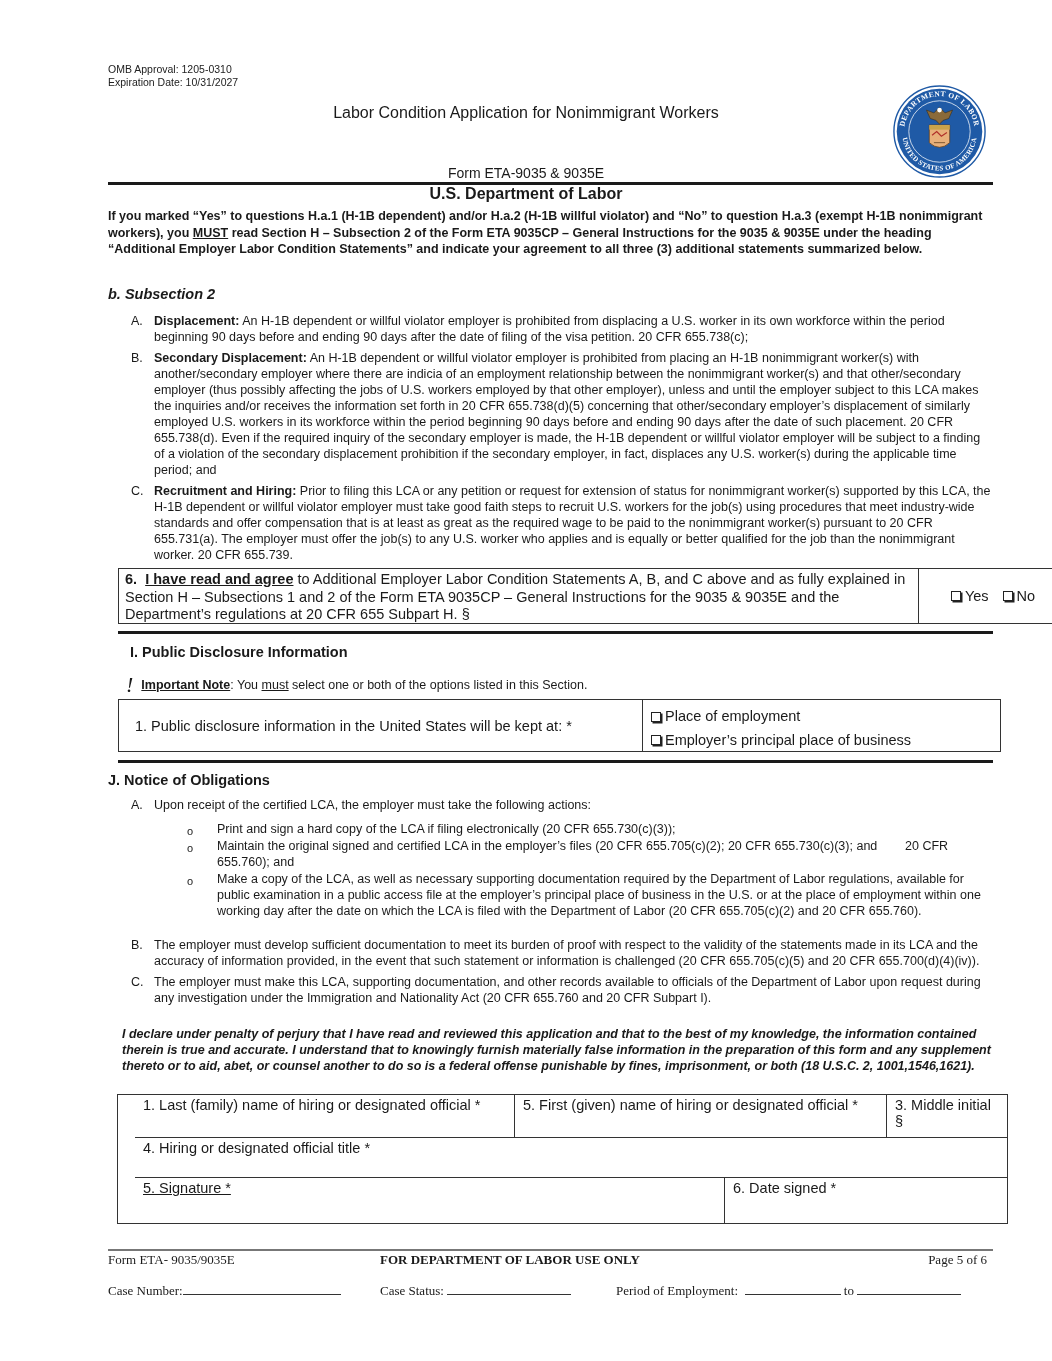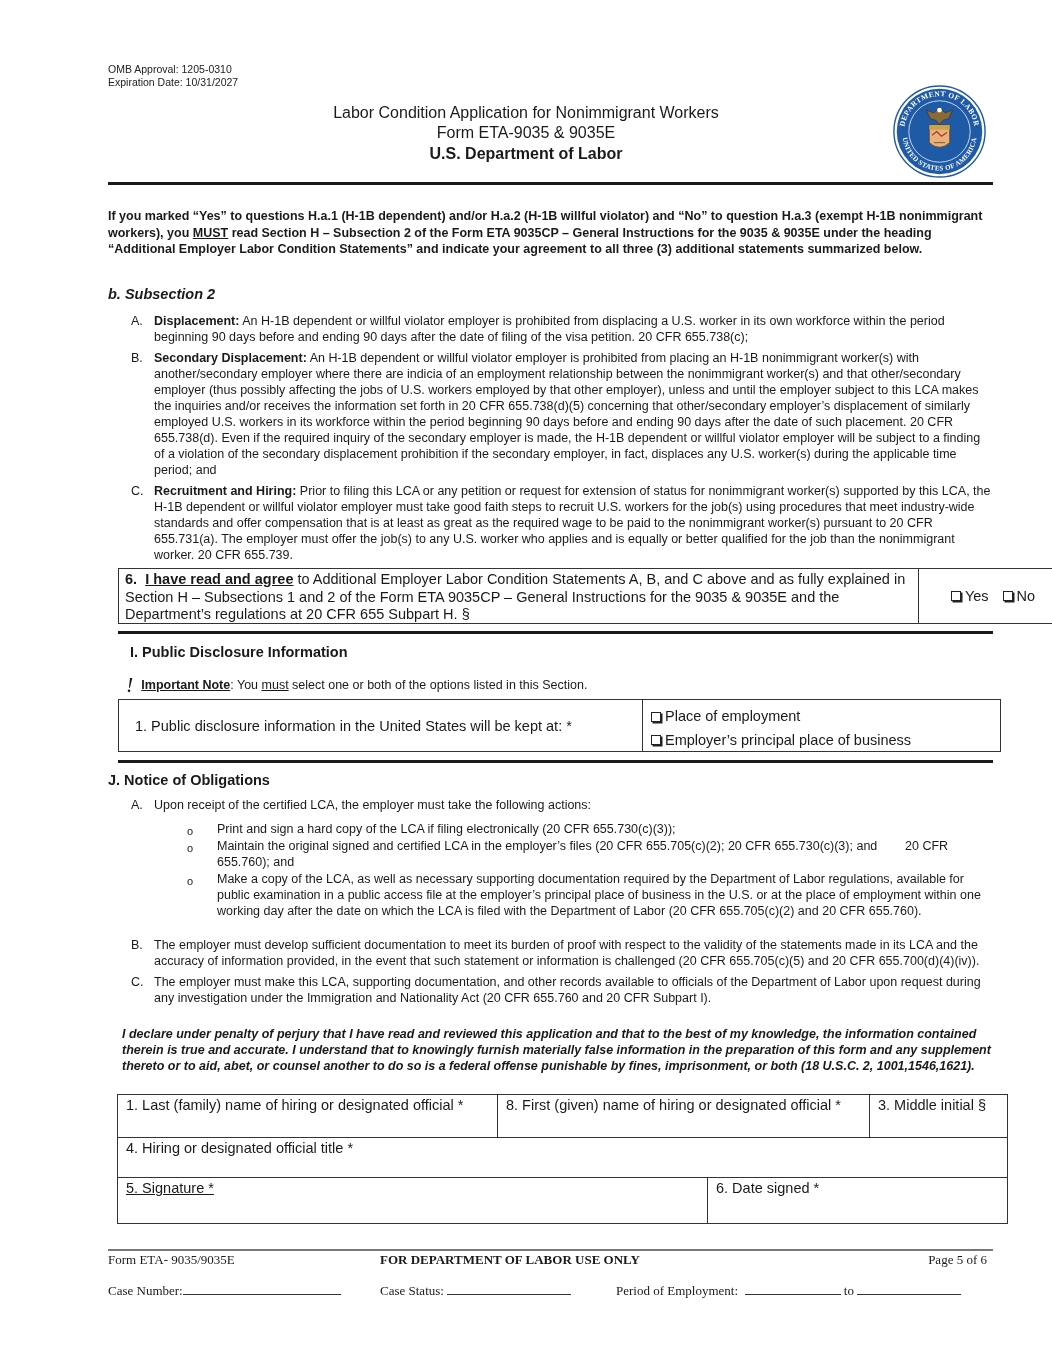--- a/index.html
+++ b/index.html
@@ -2,21 +2,21 @@
 <html><head>
 <meta charset="utf-8">
 <style>
   * { box-sizing: border-box; margin: 0; padding: 0; }
   html, body { width: 1052px; height: 1361px; background: #ffffff; }
   body { position: relative; font-family: "Liberation Sans", sans-serif; color: #1a1a1a; overflow: hidden; }
 
   .omb { position: absolute; left: 108px; top: 63px; font-size: 10.5px; line-height: 13px; color: #222; }
   .title-block { position: absolute; left: 0; width: 1052px; top: 103px; text-align: center; }
   .title-block .l1 { font-size: 16px; line-height: 20px; }
-  .title-block .l2 { font-size: 16px; line-height: 20px; }
+  .title-block .l2 { font-size: 14px; line-height: 20px; margin-top: 40px; }
   .title-block .l3 { font-size: 16px; line-height: 22px; font-weight: bold; }
   .seal { position: absolute; left: 893px; top: 85px; width: 93px; height: 93px; }
 
   .rule-thick { position: absolute; height: 3px; background: #1a1a1a; }
 
   .intro { position: absolute; left: 108px; top: 208px; width: 885px; font-size: 12.5px; line-height: 16.5px; font-weight: bold; }
   .u { text-decoration: underline; }
 
   .subhead { position: absolute; left: 108px; top: 286px; font-size: 14.5px; font-weight: bold; font-style: italic; }
 
@@ -44,21 +44,21 @@
   .jlist { position: absolute; left: 131px; width: 860px; font-size: 12.5px; line-height: 16px; }
   .jlist .item { position: relative; padding-left: 23px; margin-bottom: 5px; }
   .jlist .item .letter { position: absolute; left: 0; top: 0; }
   .bullets { position: absolute; left: 187px; top: 821px; width: 810px; font-size: 12.5px; line-height: 16px; }
   .bullets .b { position: relative; padding-left: 30px; margin-bottom: 1px; }
   .bullets .b .o { position: absolute; left: 0; top: 2px; font-size: 11px; }
 
   .decl { position: absolute; left: 122px; top: 1026px; width: 870px; font-size: 12.5px; line-height: 16.2px; font-weight: bold; font-style: italic; }
 
   .sig { position: absolute; left: 117px; top: 1094px; width: 891px; border: 1.5px solid #333; font-size: 14.5px; }
-  .sig .row { display: flex; border-bottom: 1.5px solid #333; }
+  .sig .row { display: flex; border-bottom: 1.5px solid #333; margin-left: 17px; }
   .sig .row:last-child { border-bottom: none; }
   .sig .cell { padding: 2px 8px; border-right: 1.5px solid #333; }
   .sig .cell:last-child { border-right: none; }
 
   .footer-rule { position: absolute; left: 108px; top: 1249px; width: 885px; height: 1.5px; background: #777; }
   .footer { position: absolute; left: 108px; width: 885px; font-family: "Liberation Serif", serif; font-size: 13px; }
   .footer .left { position: absolute; left: 0; }
   .footer .center { position: absolute; left: 272px; font-weight: bold; }
   .footer .right { position: absolute; right: 6px; }
   .blank { display: inline-block; border-bottom: 1px solid #333; height: 12px; vertical-align: baseline; }
@@ -189,21 +189,21 @@
     <span class="letter">C.</span>
     <span>The employer must make this LCA, supporting documentation, and other records available to officials of the Department of Labor upon request during any investigation under the Immigration and Nationality Act (20 CFR 655.760 and 20 CFR Subpart I).</span>
   </div>
 </div>
 
 <div class="decl">I declare under penalty of perjury that I have read and reviewed this application and that to the best of my knowledge, the information contained therein is true and accurate.  I understand that to knowingly furnish materially false information in the preparation of this form and any supplement thereto or to aid, abet, or counsel another to do so is a federal offense punishable by fines, imprisonment, or both (18 U.S.C. 2, 1001,1546,1621).</div>
 
 <div class="sig">
   <div class="row" style="height:43px;">
     <div class="cell" style="width:380px;"><span>1.  Last (family) name of hiring or designated official *</span></div>
-    <div class="cell" style="width:372px;"><span>8. First (given) name of hiring or designated official *</span></div>
+    <div class="cell" style="width:372px;"><span>5. First (given) name of hiring or designated official *</span></div>
     <div class="cell" style="flex:1;"><span>3. Middle initial §</span></div>
   </div>
   <div class="row" style="height:40px;">
     <div class="cell" style="flex:1;"><span>4.  Hiring or designated official title *</span></div>
   </div>
   <div class="row" style="height:45px;">
     <div class="cell" style="width:590px;text-decoration:underline;"><span>5.  Signature *</span></div>
     <div class="cell" style="flex:1;"><span>6. Date signed *</span></div>
   </div>
 </div>

